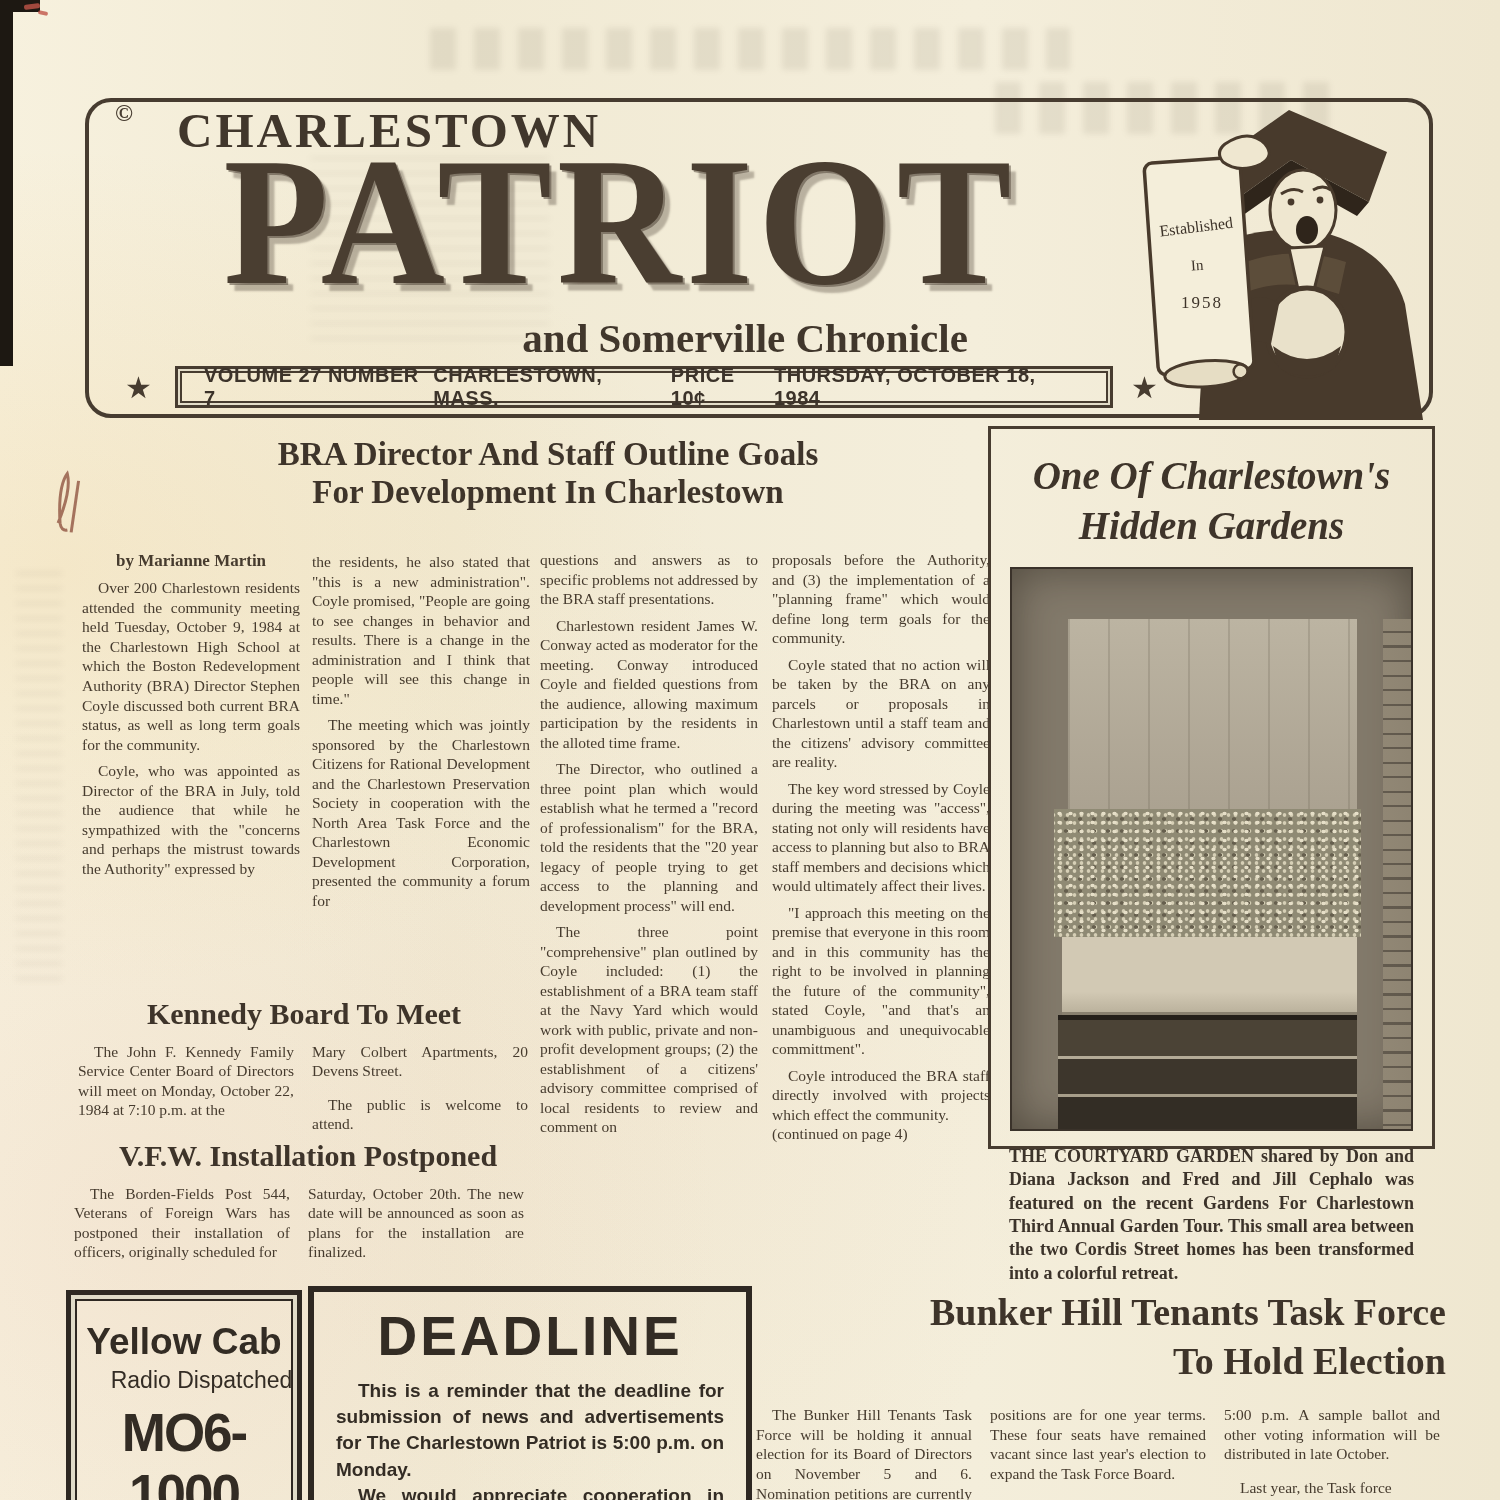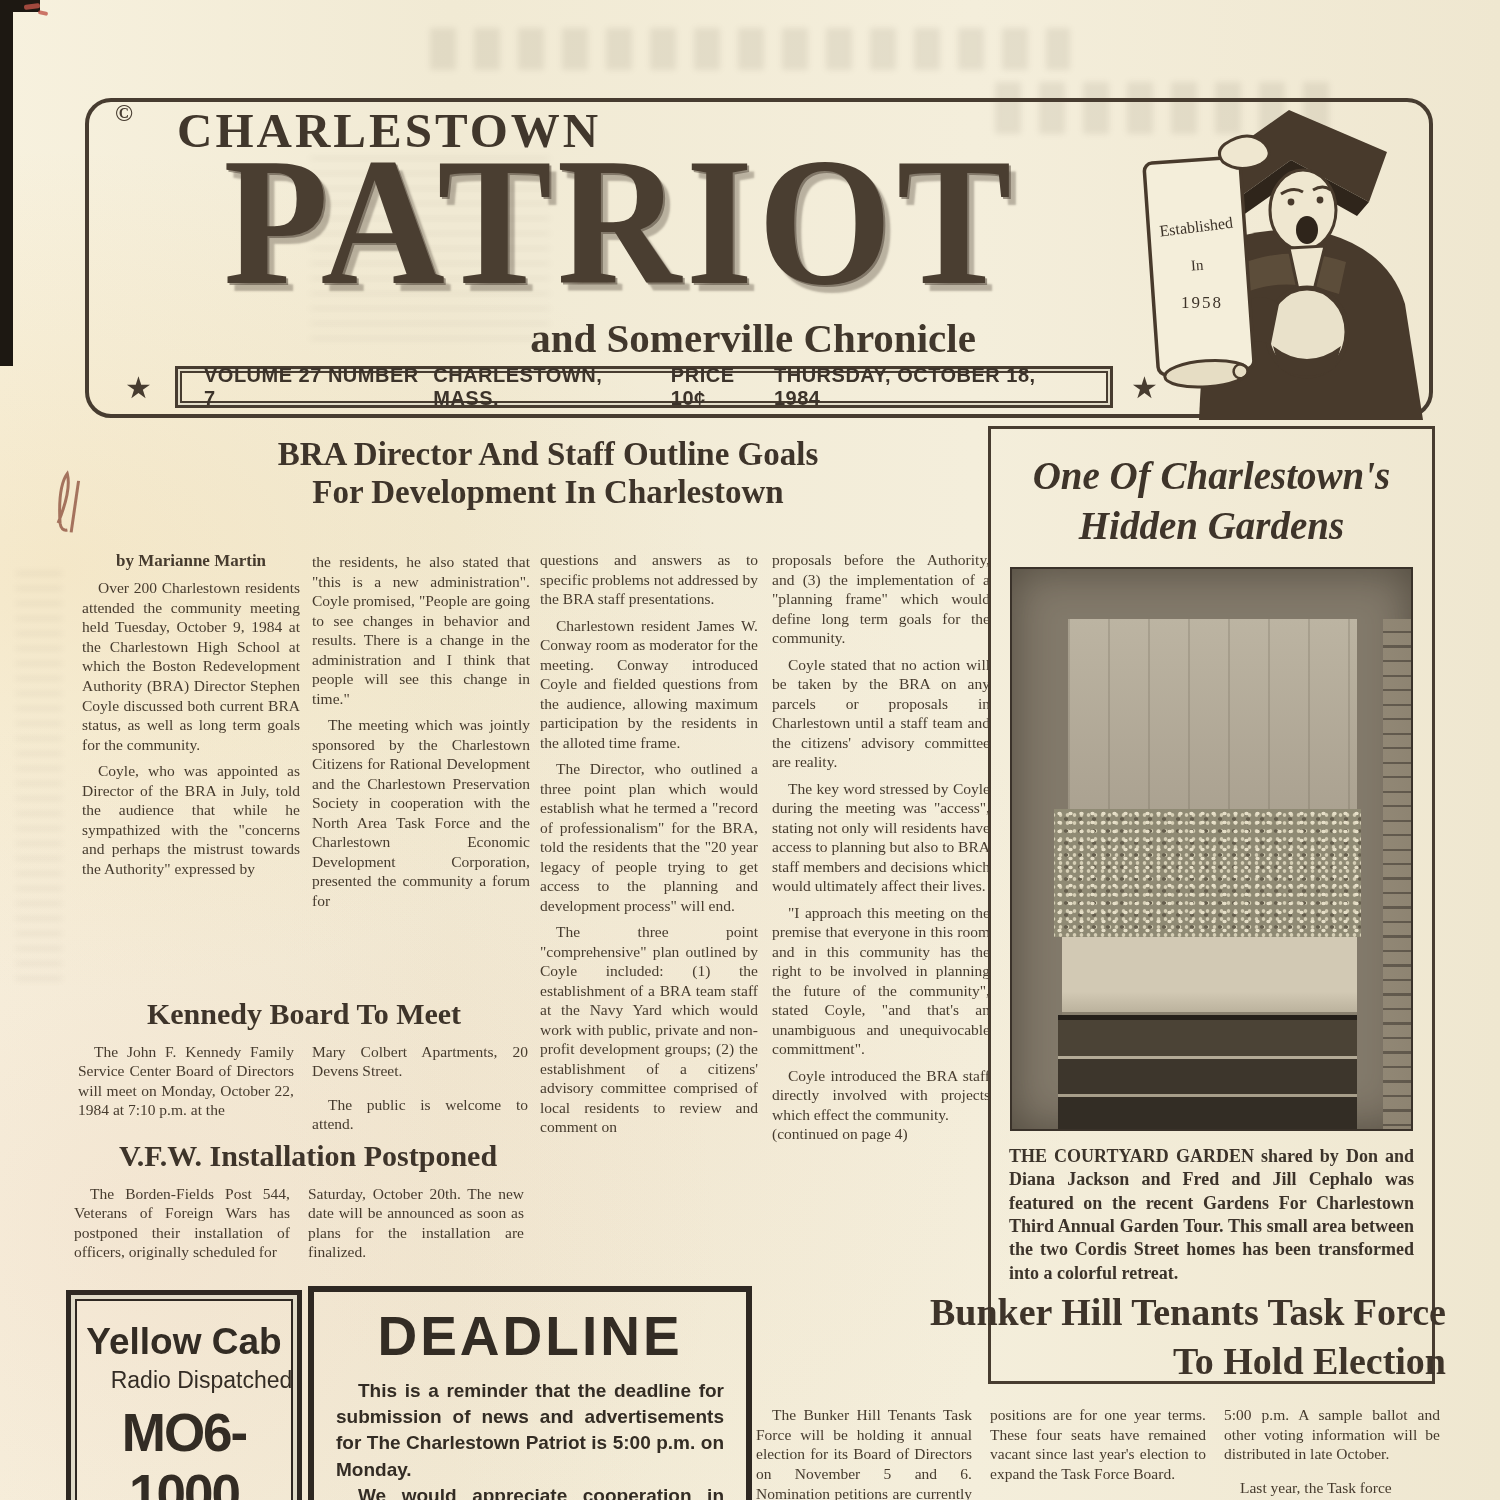--- a/index.html
+++ b/index.html
@@ -21,21 +21,21 @@
 
   
   #masthead{position:absolute;left:85px;top:98px;width:1340px;height:312px;
     border:4px solid #473c30;border-radius:26px;}
   #mast-copyright{position:absolute;left:26px;top:-2px;font-size:24px;font-weight:bold;color:#473c30;}
   #mast-kicker{position:absolute;left:88px;top:0px;font-size:49px;font-weight:bold;letter-spacing:3px;color:#41372c;}
   #mast-title{position:absolute;left:6px;top:28px;width:1050px;text-align:center;
     font-size:172px;font-weight:bold;letter-spacing:5px;line-height:1;color:#4a3e31;
     transform:scaleY(1.06);transform-origin:top;
     text-shadow:7px 8px 2px rgba(74,62,49,0.34), 2px 2px 0 rgba(74,62,49,0.5);}
-  #mast-subtitle{position:absolute;left:384px;top:212px;width:560px;text-align:center;
+  #mast-subtitle{position:absolute;left:376px;top:212px;width:560px;text-align:center;
     font-size:41px;font-weight:bold;color:#41372c;}
   #mast-bar{position:absolute;left:86px;top:264px;width:938px;height:42px;
     border:3px solid #473c30;
     box-shadow:inset 0 0 0 2px rgba(244,238,218,.9), inset 0 0 0 4px #473c30;
     display:flex;align-items:center;justify-content:space-between;padding:0 26px;box-sizing:border-box;
     font-family:"Liberation Sans",sans-serif;font-weight:bold;font-size:20px;color:#3c332a;letter-spacing:.5px;}
   .mast-star{position:absolute;font-size:30px;color:#473c30;}
   #patriot-figure{position:absolute;right:6px;top:-8px;width:302px;height:326px;}
 
   
@@ -50,21 +50,21 @@
 
   
   .mini{position:absolute;}
   .mini h2{margin:0 0 12px;text-align:center;font-size:30px;font-weight:bold;color:#3e342a;line-height:1.05;}
   .mini .row{display:flex;gap:18px;}
   .mini .mcol{width:216px;font-size:15.5px;line-height:1.26;text-align:justify;}
   .mini .mcol p{margin:0 0 14px;text-indent:16px;}
   .mini .mcol p.cont{text-indent:0;}
 
   
-  #garden-panel{position:absolute;left:988px;top:426px;width:447px;height:958px;
+  #garden-panel{position:absolute;left:988px;top:426px;width:447px;height:723px;
     border:3px solid #473c30;box-sizing:border-box;}
   #garden-title{margin:22px 10px 0;text-align:center;font-style:italic;font-weight:bold;
     font-size:39px;line-height:1.28;color:#3e342a;}
   #garden-photo{position:relative;width:399px;height:560px;margin:16px auto 0;
     border:2px solid #3a322a;background:#837a6b;
     box-shadow:inset 0 0 46px rgba(40,34,26,.55);}
   #photo-opening{position:absolute;left:56px;top:50px;right:54px;bottom:0;}
   #photo-wall{position:absolute;left:0;right:0;top:0;height:190px;
     background:repeating-linear-gradient(90deg, rgba(116,108,92,.28) 0 2px, transparent 2px 40px),
                linear-gradient(180deg,#bcb4a2,#aba291);}
@@ -186,21 +186,21 @@
     <p>Coyle, who was appointed as Director of the BRA in July, told the audience that while he sympathized with the "concerns and perhaps the mistrust towards the Authority" expressed by</p>
   </div>
 
   <div class="col" style="left:312px;top:552px;">
     <p class="cont">the residents, he also stated that "this is a new administration". Coyle promised, "People are going to see changes in behavior and results. There is a change in the administration and I think that people will see this change in time."</p>
     <p>The meeting which was jointly sponsored by the Charlestown Citizens for Rational Development and the Charlestown Preservation Society in cooperation with the North Area Task Force and the Charlestown Economic Development Corporation, presented the community a forum for</p>
   </div>
 
   <div class="col" style="left:540px;top:550px;">
     <p class="cont">questions and answers as to specific problems not addressed by the BRA staff presentations.</p>
-    <p>Charlestown resident James W. Conway room as moderator for the meeting. Conway introduced Coyle and fielded questions from the audience, allowing maximum participation by the residents in the alloted time frame.</p>
+    <p>Charlestown resident James W. Conway acted as moderator for the meeting. Conway introduced Coyle and fielded questions from the audience, allowing maximum participation by the residents in the alloted time frame.</p>
     <p>The Director, who outlined a three point plan which would establish what he termed a "record of professionalism" for the BRA, told the residents that the "20 year legacy of people trying to get access to the planning and development process" will end.</p>
     <p>The three point "comprehensive" plan outlined by Coyle included: (1) the establishment of a BRA team staff at the Navy Yard which would work with public, private and non-profit development groups; (2) the establishment of a citizens' advisory committee comprised of local residents to review and comment on</p>
   </div>
 
   <div class="col" style="left:772px;top:550px;">
     <p class="cont">proposals before the Authority, and (3) the implementation of a "planning frame" which would define long term goals for the community.</p>
     <p>Coyle stated that no action will be taken by the BRA on any parcels or proposals in Charlestown until a staff team and the citizens' advisory committee are reality.</p>
     <p>The key word stressed by Coyle during the meeting was "access", stating not only will residents have access to planning but also to BRA staff members and decisions which would ultimately affect their lives.</p>
     <p>"I approach this meeting on the premise that everyone in this room and in this community has the right to be involved in planning the future of the community", stated Coyle, "and that's an unambiguous and unequivocable committment".</p>
     <p style="margin-bottom:0;">Coyle introduced the BRA staff directly involved with projects which effect the community.</p>

